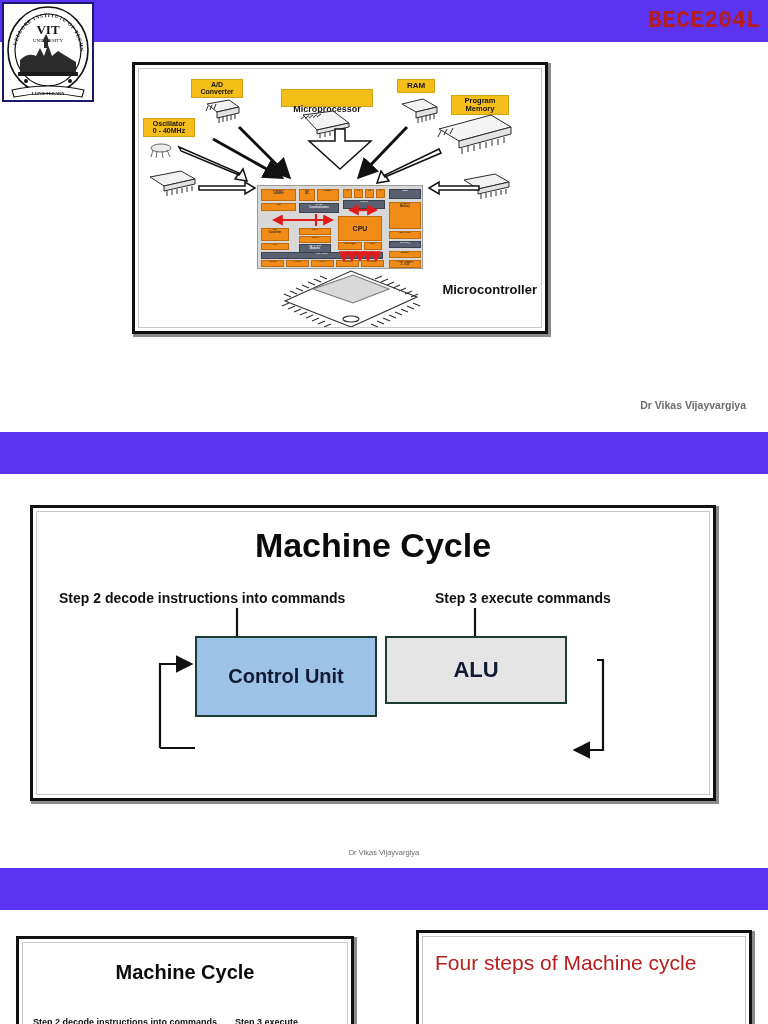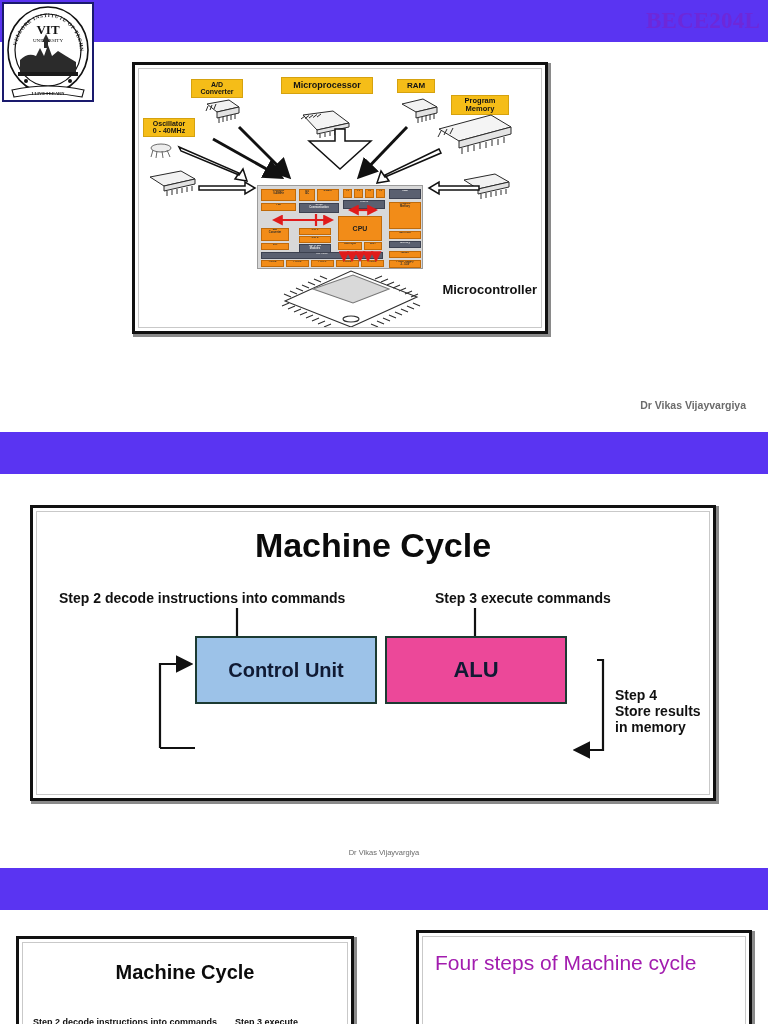--- a/index.html
+++ b/index.html
@@ -12,21 +12,21 @@
   .page { position: relative; width: 768px; height: 1024px; background: #fff; }
 
   
   .hdr-bar {
     position: absolute; left: 0; top: 0; width: 768px; height: 42px;
     background: #5a34f2;
   }
   .hdr-title {
     position: absolute; right: 8px; top: 8px;
     font-size: 23px; font-weight: bold; letter-spacing: .2px;
-    color: #6d28d9; font-family: Liberation Serif, serif;
+    color: #b91c1c; font-family: Liberation Mono, monospace;
   }
   .logo {
     position: absolute; left: 2px; top: 2px; width: 92px; height: 100px;
     background: #ffffff; border: 2px solid #1a1a6e;
     overflow: hidden;
   }
   .logo svg { display:block; }
 
   
   .footer-name {
@@ -70,25 +70,25 @@
     position: absolute; left: 0; right: 0; text-align: center;
     font-weight: bold; color: #0b0b0b;
   }
   .mcyc-step { position: absolute; font-weight: bold; color: #111; line-height: 1.15; }
   .mcyc-box {
     position: absolute; border: 2px solid #1c3b32;
     display: flex; align-items: center; justify-content: center;
     font-weight: bold; color: #101a33;
   }
   .box-cu  { background: #9cc2e8; }
-  .box-alu { background: #ec4899; }
+  .box-alu { background: #e5e5e5; }
   .box-mm  { background: #a7ecd0; }
 
   
-  .fs-title { position: absolute; color: #a21caf; font-weight: normal; }
+  .fs-title { position: absolute; color: #b91c1c; font-weight: normal; }
   .fs-item  { position: absolute; color: #3c3c3c; }
   .fs-item b { color: #111; }
 
   .tn-title { position:absolute; left:0; right:0; text-align:center; font-weight:bold; color:#0b0b0b; }
   .tn-step  { position:absolute; font-weight:bold; color:#111; }
 </style>
 </head>
 <body>
 
 <div class="page">
@@ -117,21 +117,21 @@
       <path d="M8 86 Q44 78 80 86 L78 93 Q44 86 10 93 Z" fill="#ffffff" stroke="#111" stroke-width="1.1"></path>
       <text x="44" y="91" text-anchor="middle" font-family="Liberation Serif, serif" font-size="4.4" fill="#111" font-weight="bold">I LIVE  I LEARN</text>
     </svg>
   </div>
 
   <div class="frame" style="left:132px; top:62px; width:416px; height:272px;">
     <div class="frame-inner">
       <div class="mc-diagram">
 
         <div class="mc-label" style="left:52px; top:10px; width:52px; font-size:7px;">A/D<br>Converter</div>
-        <div class="mc-label" style="left:142px; top:8px; width:92px; font-size:9px; padding-top:3px; height:17px;">Microprocessor</div>
+        <div class="mc-label" style="left:142px; top:20px; width:92px; font-size:9px; padding-top:15px; height:17px;">Microprocessor</div>
         <div class="mc-label" style="left:258px; top:10px; width:38px; font-size:8px; height:14px; padding-top:2px;">RAM</div>
         <div class="mc-label" style="left:312px; top:26px; width:58px; font-size:7.5px;">Program<br>Memory</div>
         <div class="mc-label" style="left:4px; top:49px; width:52px; font-size:7px;">Oscillator<br>0 - 40MHz</div>
         <div class="mc-plaintext" style="right:4px; bottom:30px; font-size:13px;">Microcontroller</div>
 
         <svg class="dip" style="left:64px; top:29px;" width="40" height="28" viewBox="0 0 40 28">
           <g fill="none" stroke="#2a2a2a" stroke-width="1">
             <path d="M4 6 L26 2 L36 9 L14 14 Z" fill="#f2f2f2"></path>
             <path d="M14 14 L36 9 L36 15 L14 20 Z" fill="#e2e2e2"></path>
             <g>
@@ -287,25 +287,22 @@
   <div class="divider" style="top:432px; height:42px;"></div>
 
   <div class="frame" style="left:30px; top:505px; width:686px; height:296px;">
     <div class="frame-inner">
       <div class="mcyc">
 
         <div class="mcyc-title" style="top:14px; font-size:34px;">Machine Cycle</div>
 
         <div class="mcyc-step" style="left:22px; top:78px; font-size:14px; width:360px;">Step 2 decode instructions into commands</div>
         <div class="mcyc-step" style="left:398px; top:78px; font-size:14px; width:270px;">Step 3 execute commands</div>
-        <div class="mcyc-step" style="left:578px; top:175px; width:110px; font-size:14px; white-space:pre-line;">Step 4
-Store results
-in memory</div>
-
-        <div class="mcyc-box box-cu" style="left:158px; top:124px; width:182px; height:68px; font-size:20px;">Control Unit</div>
+
+        <div class="mcyc-box box-cu" style="left:158px; top:124px; width:182px; height:81px; font-size:20px;">Control Unit</div>
         <div class="mcyc-box box-alu" style="left:348px; top:124px; width:182px; height:68px; font-size:22px;">ALU</div>
 
         <svg style="position:absolute; left:0; top:0;" width="680" height="290" viewBox="0 0 680 290">
           <g stroke="#111" stroke-width="2.2" fill="none">
             <path d="M200 96 L200 124"></path>
             <path d="M438 96 L438 124"></path>
             <path d="M123 236 L123 152 L152 152" marker-end="url(#bh)"></path>
             <path d="M560 148 L566 148 L566 238 L540 238" marker-end="url(#bh)"></path>
             <path d="M123 236 L158 236"></path>
           </g>

